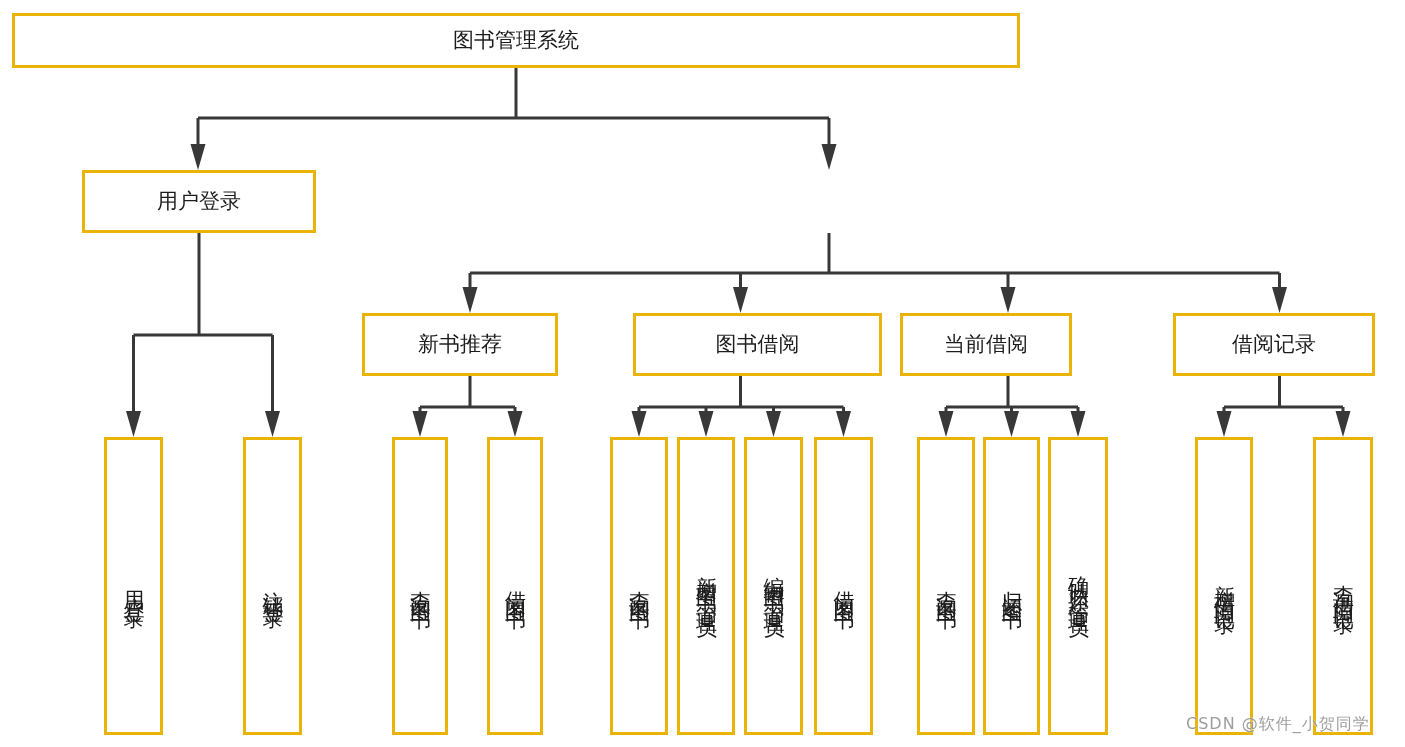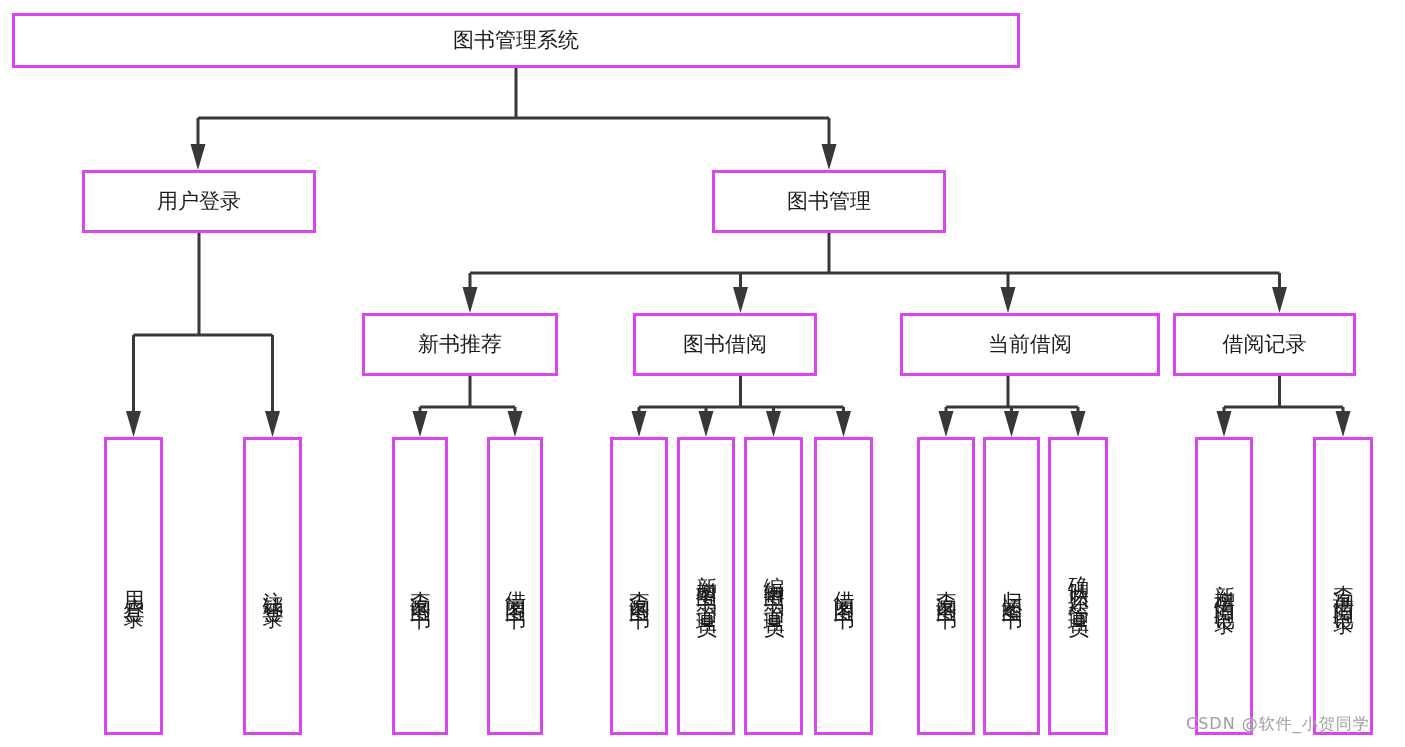--- a/index.html
+++ b/index.html
@@ -3,21 +3,21 @@
 <meta charset="utf-8">
 <style>
   html,body{margin:0;padding:0;background:#ffffff;}
   .stage{
     position:relative;width:1405px;height:747px;background:#ffffff;overflow:hidden;
     font-family:"DejaVu Sans","Liberation Sans",sans-serif;
   }
   .connectors{position:absolute;left:0;top:0;width:1405px;height:747px;}
   .box{
     position:absolute;box-sizing:border-box;background:#ffffff;
-    border:3px solid #d946ef;color:#1c1c1c;
+    border:3px solid #eab308;color:#1c1c1c;
     display:flex;align-items:center;justify-content:center;
     font-size:21px;line-height:1.2;white-space:nowrap;
   }
   .vbox{
     writing-mode:vertical-rl;text-orientation:mixed;
     letter-spacing:6px;font-size:21px;line-height:1;
   }
   .watermark{
     position:absolute;left:1186px;top:714px;z-index:5;
     font-size:16px;letter-spacing:1px;white-space:nowrap;
@@ -31,26 +31,25 @@
 <div class="stage">
 
   <svg class="connectors" viewBox="0 0 1405 747" xmlns="http://www.w3.org/2000/svg">
     <path fill="none" stroke="#383838" stroke-width="3" d="M516 68V118M198 118H829M198 118V150M829 118V150M199 233V335M133.5 335H272.5M133.5 335V418M272.5 335V418M829 233V273M470 273H1279.5M470 273V295M740.5 273V295M1008 273V295M1279.5 273V295M470 376V407M420 407H515M420 407V418M515 407V418M740.5 376V407M639 407H843.5M639 407V418M706 407V418M773.5 407V418M843.5 407V418M1008 376V407M946 407H1078M946 407V418M1011.5 407V418M1078 407V418M1279.5 376V407M1224 407H1343M1224 407V418M1343 407V418"></path>
     <path fill="#383838" stroke="none" d="M198 170l-7.5-26h15zM829 170l-7.5-26h15zM470 313l-7.5-26h15zM740.5 313l-7.5-26h15zM1008 313l-7.5-26h15zM1279.5 313l-7.5-26h15zM133.5 437l-7.5-26h15zM272.5 437l-7.5-26h15zM420 437l-7.5-26h15zM515 437l-7.5-26h15zM639 437l-7.5-26h15zM706 437l-7.5-26h15zM773.5 437l-7.5-26h15zM843.5 437l-7.5-26h15zM946 437l-7.5-26h15zM1011.5 437l-7.5-26h15zM1078 437l-7.5-26h15zM1224 437l-7.5-26h15zM1343 437l-7.5-26h15z"></path>
   </svg>
 
   <div class="box" style="left:12px;top:13px;width:1008px;height:55px;">图书管理系统</div>
 
   <div class="box" style="left:82px;top:170px;width:234px;height:63px;">用户登录</div>
-  <div class="box" style="left:712px;top:170px;width:234px;height:63px;">图书管理</div>
 
   <div class="box" style="left:362px;top:313px;width:196px;height:63px;">新书推荐</div>
-  <div class="box" style="left:633px;top:313px;width:184px;height:63px;">图书借阅</div>
-  <div class="box" style="left:900px;top:313px;width:260px;height:63px;">当前借阅</div>
-  <div class="box" style="left:1173px;top:313px;width:183px;height:63px;">借阅记录</div>
+  <div class="box" style="left:633px;top:313px;width:249px;height:63px;">图书借阅</div>
+  <div class="box" style="left:900px;top:313px;width:172px;height:63px;">当前借阅</div>
+  <div class="box" style="left:1173px;top:313px;width:202px;height:63px;">借阅记录</div>
 
   <div class="box vbox" style="left:104px;top:437px;width:59px;height:298px;">用户登录</div>
   <div class="box vbox" style="left:243px;top:437px;width:59px;height:298px;">注销登录</div>
 
   <div class="box vbox" style="left:392px;top:437px;width:56px;height:298px;">查询图书</div>
   <div class="box vbox" style="left:487px;top:437px;width:56px;height:298px;">借阅图书</div>
 
   <div class="box vbox" style="left:610px;top:437px;width:58px;height:298px;">查询图书</div>
   <div class="box vbox" style="left:677px;top:437px;width:58px;height:298px;">新增图书（管理员）</div>
   <div class="box vbox" style="left:744px;top:437px;width:59px;height:298px;">编辑图书（管理员）</div>

